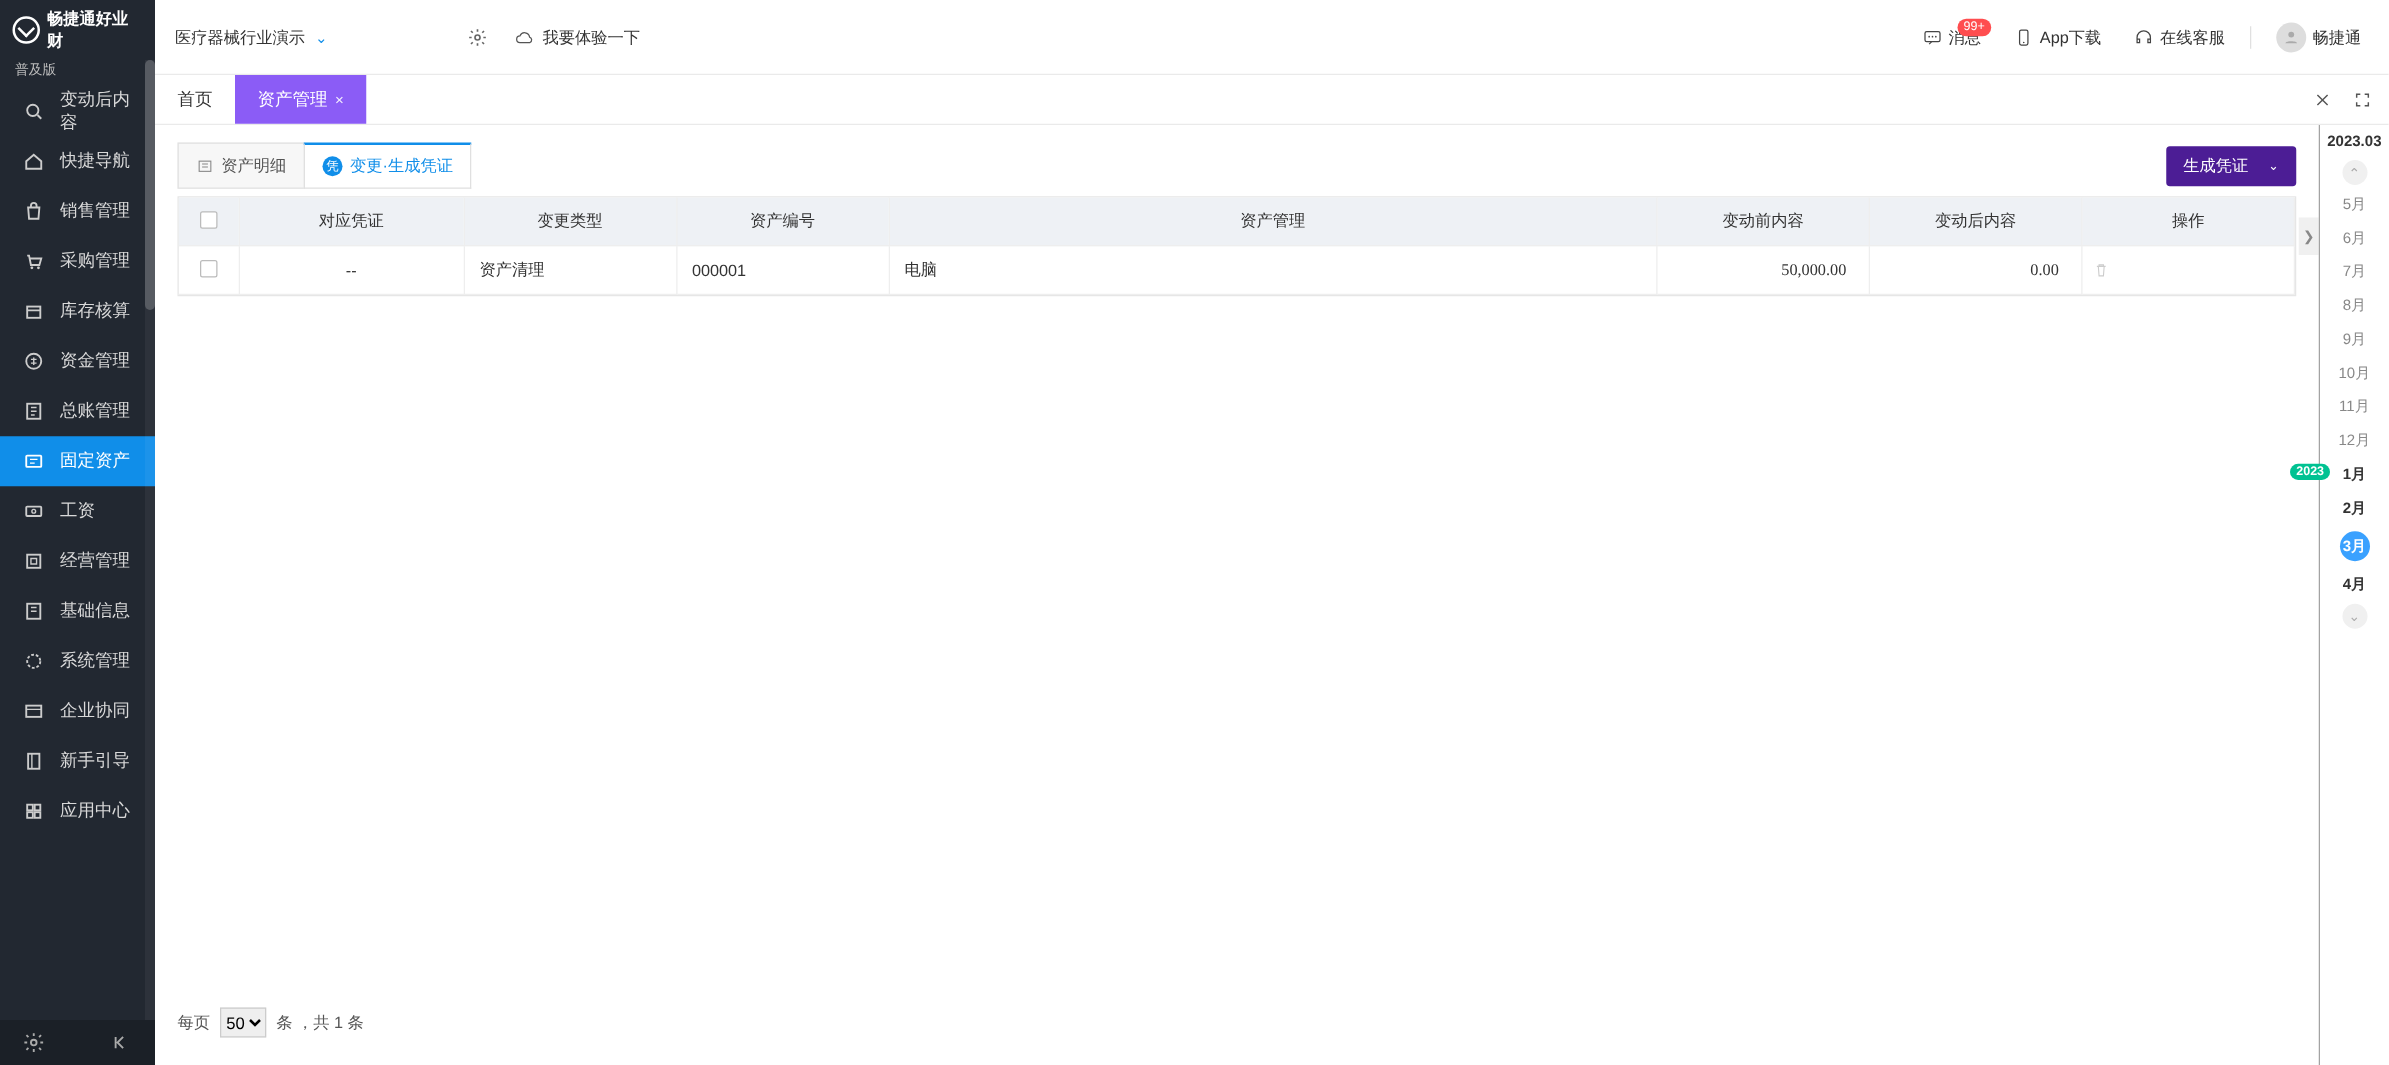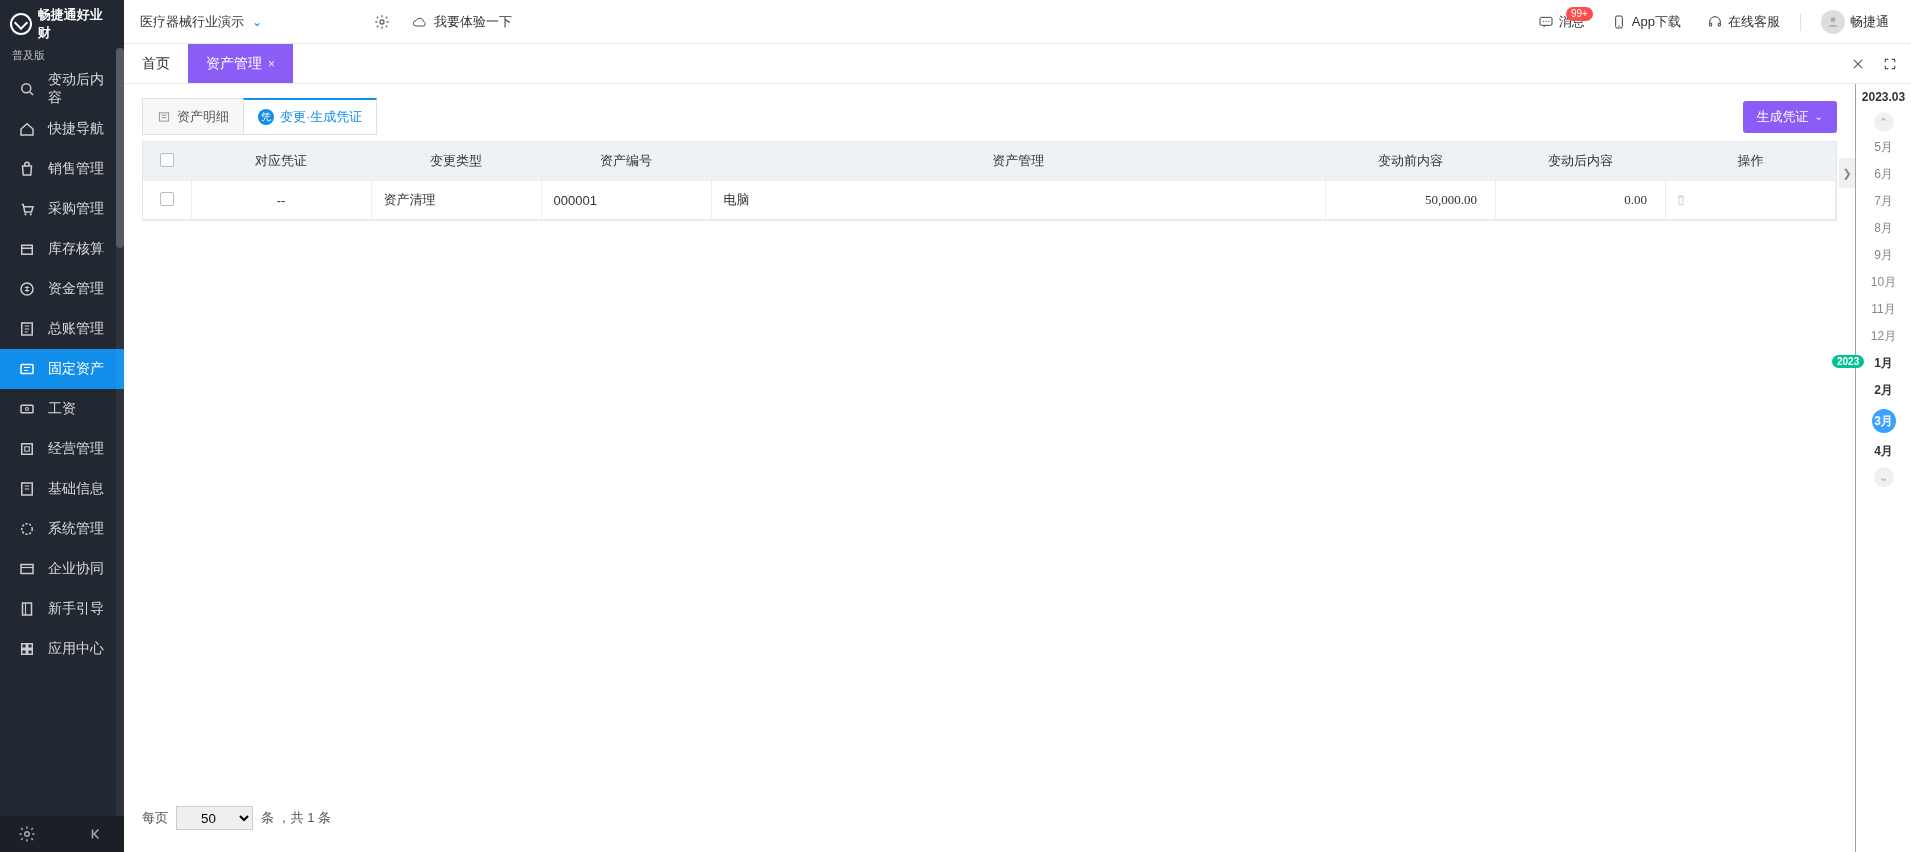--- a/index.html
+++ b/index.html
@@ -17,21 +17,21 @@
 .menu-item { display: flex; align-items: center; gap: 12px; height: 40px; padding: 0 18px; cursor: pointer; color: #d9d9d9; font-size: 14px; }
 .menu-item.active { background: #108ee9; color: #fff; }
 .mi-icon { width: 18px; height: 18px; flex: 0 0 18px; }
 .sidebar-scrollbar { position: absolute; right: 0; top: 48px; bottom: 36px; width: 8px; background: rgba(255,255,255,0.05); }
 .sidebar-thumb { width: 8px; height: 200px; background: rgba(255,255,255,0.2); border-radius: 4px; }
 .sidebar-footer { height: 36px; display: flex; align-items: center; justify-content: space-between; padding: 0 18px; background: #1b2027; }
 .sf-icon { width: 18px; height: 18px; }
 
 
 .main { flex: 1; display: flex; flex-direction: column; }
-.topbar { height: 44px; border-bottom: 1px solid #eaeaea; display: flex; align-items: center; padding: 0 16px; gap: 14px; }
+.topbar { height: 60px; border-bottom: 1px solid #eaeaea; display: flex; align-items: center; padding: 0 16px; gap: 14px; }
 .org-select { display: flex; align-items: center; gap: 8px; color: #333; cursor: pointer; min-width: 220px; }
 .chevron-down { color: #108ee9; font-size: 12px; }
 .gear { color: #666; cursor: pointer; }
 .trial { display: flex; align-items: center; gap: 6px; color: #333; cursor: pointer; margin-left: 8px; }
 .topbar-spacer { flex: 1; }
 .top-action { display: flex; align-items: center; gap: 5px; color: #333; cursor: pointer; position: relative; padding: 0 6px; }
 .badge { position: absolute; top: -6px; right: -2px; background: #ff4d4f; color: #fff; font-size: 10px; padding: 0 5px; border-radius: 8px; line-height: 14px; }
 .divider { width: 1px; height: 18px; background: #e0e0e0; }
 .avatar { width: 24px; height: 24px; background: #ddd; border-radius: 50%; display: flex; align-items: center; justify-content: center; }
 
@@ -46,37 +46,37 @@
 
 .content { flex: 1; position: relative; display: flex; }
 .content-inner { flex: 1; padding: 14px 18px 10px 18px; display: flex; flex-direction: column; }
 .subtabs-row { display: flex; align-items: center; }
 .subtabs { display: flex; }
 .subtab { display: flex; align-items: center; gap: 6px; padding: 8px 14px; border: 1px solid #e0e0e0; background: #f7f7f7; cursor: pointer; font-size: 13px; color: #555; margin-right: -1px; }
 .subtab.active { background: #fff; border-top: 2px solid #108ee9; color: #108ee9; }
 .subtab .st-icon { width: 16px; height: 16px; border-radius: 50%; display: inline-flex; align-items: center; justify-content: center; font-size: 10px; }
 .subtab.active .st-icon { background: #108ee9; color: #fff; }
 .action-right { margin-left: auto; }
-.btn-primary { background: #8b5cf6; color: #fff; border: none; border-radius: 3px; padding: 7px 14px; font-size: 13px; cursor: pointer; display: inline-flex; align-items: center; gap: 6px; }
+.btn-primary { background: #4c1d95; color: #fff; border: none; border-radius: 3px; padding: 7px 14px; font-size: 13px; cursor: pointer; display: inline-flex; align-items: center; gap: 16px; }
 .btn-chevron { font-size: 10px; }
 
 
 .table-wrap { margin-top: 6px; border: 1px solid #e6e6e6; overflow: hidden; }
 table { width: 100%; border-collapse: collapse; table-layout: fixed; }
 th, td { border-right: 1px solid #eee; border-bottom: 1px solid #eee; padding: 10px 8px; font-size: 13px; text-align: center; }
 th { background: #eef1f5; color: #333; font-weight: normal; }
 td.left { text-align: left; padding-left: 12px; }
 td.right { text-align: right; padding-right: 18px; font-family: Liberation Serif, serif; }
 .checkbox { width: 14px; height: 14px; border: 1px solid #bbb; border-radius: 2px; display: inline-block; background: #fff; }
 .trash { color: #ccc; cursor: pointer; }
 .col-expand { position: absolute; right: 0; top: 74px; width: 16px; height: 30px; background: #f0f0f0; display: flex; align-items: center; justify-content: center; color: #888; cursor: pointer; font-size: 11px; }
 
 
 .pager { padding: 12px 0; display: flex; align-items: center; gap: 8px; color: #555; }
-.pager select { height: 24px; border: 1px solid #ccc; padding: 0 20px; }
+.pager select { height: 24px; border: 1px solid #ccc; padding: 0 0; }
 
 
 .month-panel { position: absolute; right: -58px; top: 0; width: 56px; background: #fff; border-left: 1px solid #a3a3a3; display: flex; flex-direction: column; align-items: center; padding: 6px 0; font-size: 12px; }
 .mp-year { font-weight: bold; color: #333; margin-bottom: 6px; }
 .mp-arrow { width: 20px; height: 20px; border-radius: 50%; background: #f0f0f0; color: #aaa; display: flex; align-items: center; justify-content: center; margin: 2px 0; cursor: pointer; font-size: 11px; }
 .mp-month { width: 100%; text-align: center; padding: 5px 0; color: #888; cursor: pointer; }
 .mp-month.strong { color: #333; font-weight: bold; }
 .mp-month.current { position: relative; }
 .mp-month.current span { background: #3aa1ff; color: #fff; border-radius: 50%; display: inline-block; width: 24px; height: 24px; line-height: 24px; }
 .mp-year-badge { position: absolute; left: -24px; background: #00c292; color: #fff; font-size: 10px; padding: 1px 5px; border-radius: 8px; }

